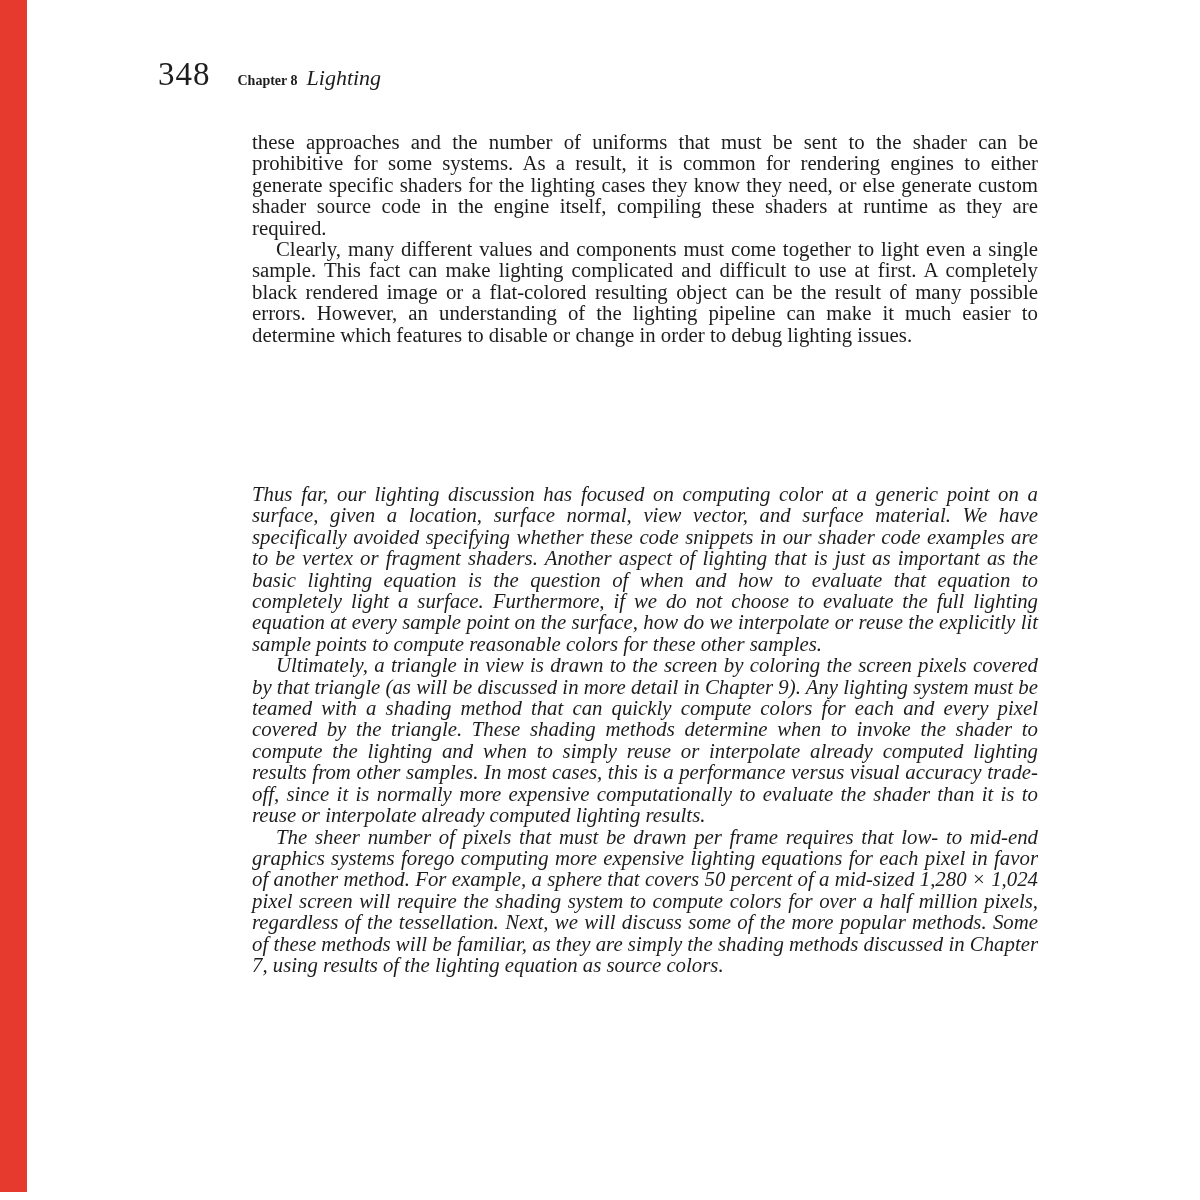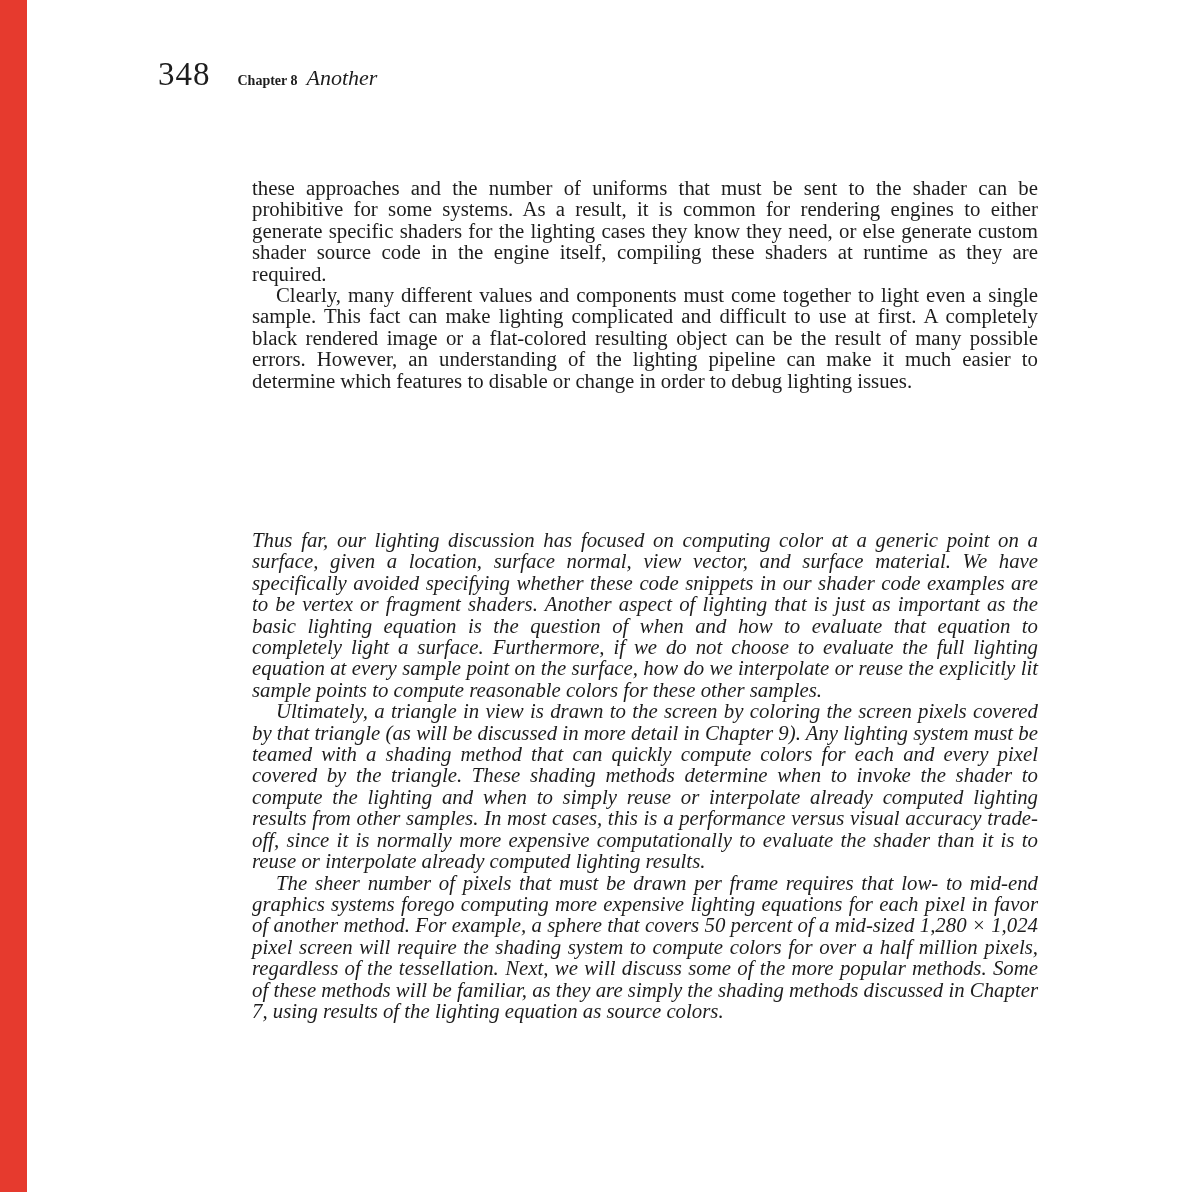--- a/index.html
+++ b/index.html
@@ -47,21 +47,20 @@
     font-style: italic;
     margin-left: 9px;
   }
   .body-block {
     position: absolute;
     left: 252px;
     width: 786px;
     font-size: 20.8px;
     line-height: 21.4px;
     text-align: justify;
-    margin-top: 46px;
   }
   .body-block p {
     margin: 0;
     padding: 0;
   }
   .body-block p.indent {
     text-indent: 24px;
   }
   .intro-block { top: 131px; }
   .main-block  { top: 483px; font-style: italic; }
@@ -88,21 +87,21 @@
 </head>
 <body>
 
 <div class="page">
 
   <div class="edge-bar"></div>
 
   <header class="running-head">
     <span class="pagenum">348</span>
     <span class="chap-label">Chapter 8</span>
-    <span class="chap-title">Another</span>
+    <span class="chap-title">Lighting</span>
   </header>
 
   <section class="body-block intro-block">
     <p class="noindent">these approaches and the number of uniforms that must be sent to the shader can be prohibitive for some systems. As a result, it is common for rendering engines to either generate specific shaders for the lighting cases they know they need, or else generate custom shader source code in the engine itself, compiling these shaders at runtime as they are required.</p>
     <p class="indent">Clearly, many different values and components must come together to light even a single sample. This fact can make lighting complicated and difficult to use at first. A completely black rendered image or a flat-colored resulting object can be the result of many possible errors. However, an understanding of the lighting pipeline can make it much easier to determine which features to disable or change in order to debug lighting issues.</p>
   </section>
 
 
   <section class="body-block main-block">
     <p class="noindent">Thus far, our lighting discussion has focused on computing color at a generic point on a surface, given a location, surface normal, view vector, and surface material. We have specifically avoided specifying whether these code snippets in our shader code examples are to be vertex or fragment shaders. Another aspect of lighting that is just as important as the basic lighting equation is the question of when and how to evaluate that equation to completely light a surface. Furthermore, if we do not choose to evaluate the full lighting equation at every sample point on the surface, how do we interpolate or reuse the explicitly lit sample points to compute reasonable colors for these other samples.</p>

